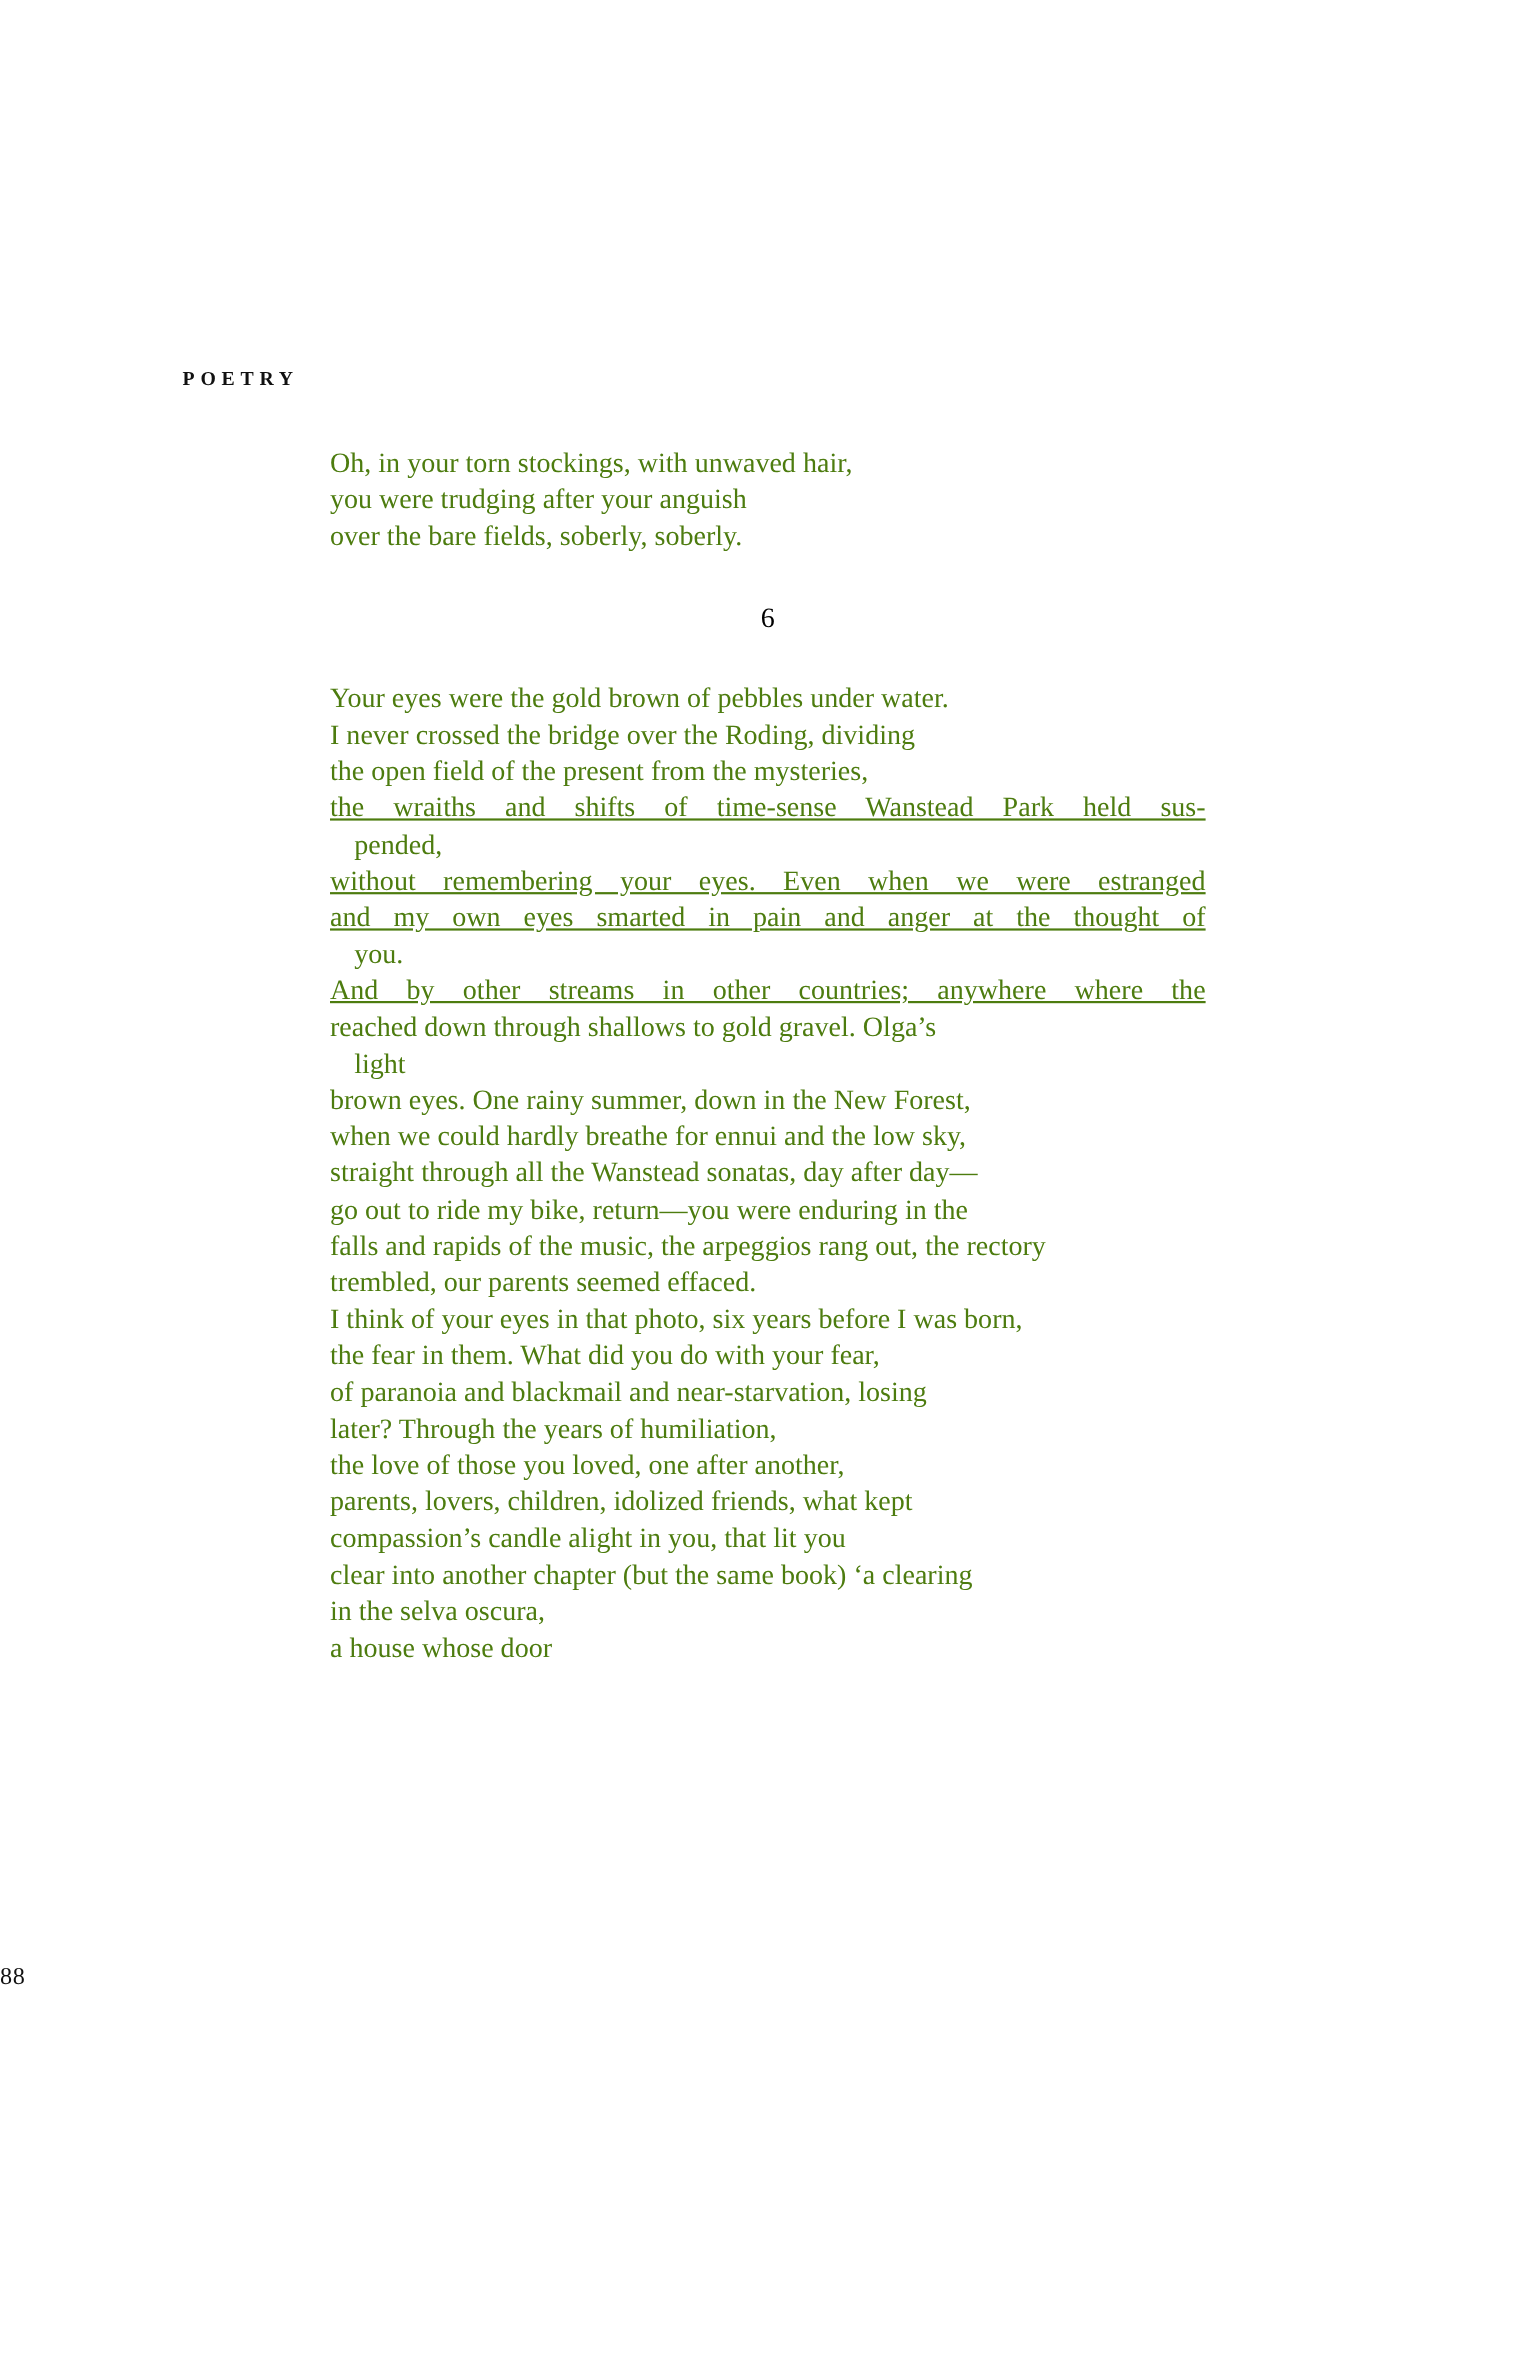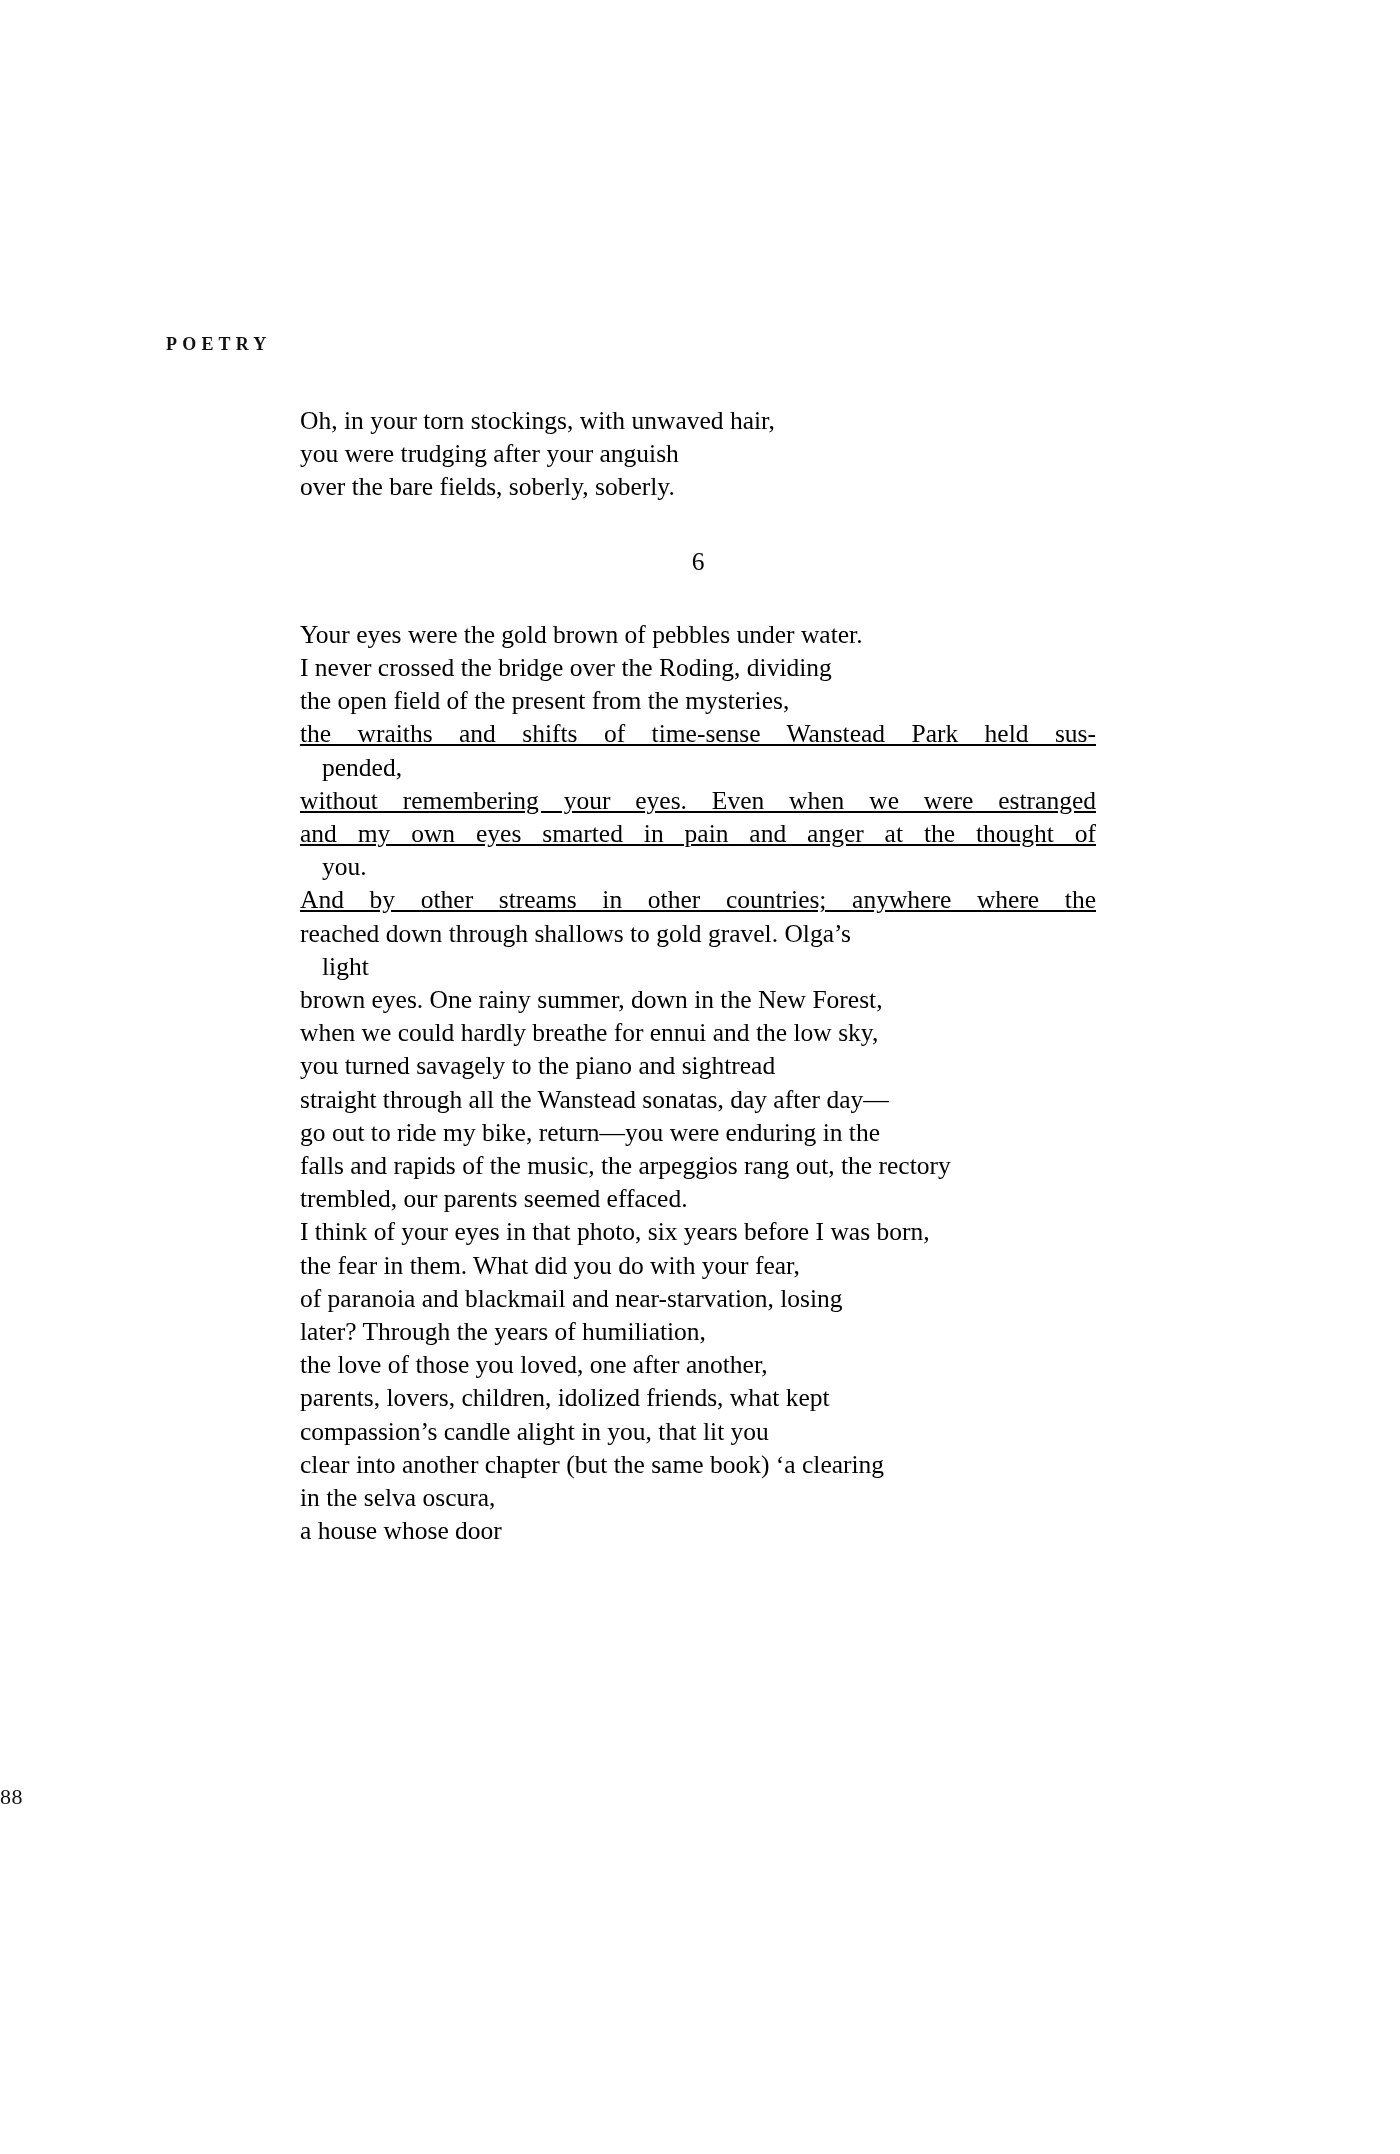--- a/index.html
+++ b/index.html
@@ -48,21 +48,21 @@
   }
 
   .stanza {
     margin: 0;
     padding: 0;
   }
 
   .line {
     font-size: 25.5px;
     line-height: 33.2px;
-    color: #000000;
+    color: #4d7c0f;
     white-space: pre-wrap;
     text-align: left;
   }
 
   
   .line.justified {
     text-align: justify;
     text-align-last: justify;
     text-decoration: underline;
   }
@@ -124,21 +124,20 @@
         <div class="line justified">the wraiths and shifts of time-sense Wanstead Park held sus-</div>
         <div class="line runon">pended,</div>
         <div class="line justified">without remembering your eyes. Even when we were estranged</div>
         <div class="line justified">and my own eyes smarted in pain and anger at the thought of</div>
         <div class="line runon">you.</div>
         <div class="line justified">And by other streams in other countries; anywhere where the</div>
         <div class="line">reached down through shallows to gold gravel. Olga’s</div>
         <div class="line runon">light</div>
         <div class="line">brown eyes. One rainy summer, down in the New Forest,</div>
         <div class="line">when we could hardly breathe for ennui and the low sky,</div>
-        <div class="line">you turned savagely to the piano and sightread</div>
         <div class="line">straight through all the Wanstead sonatas, day after day—</div>
         <div class="line">go out to ride my bike, return—you were enduring in the</div>
         <div class="line">falls and rapids of the music, the arpeggios rang out, the rectory</div>
         <div class="line">trembled, our parents seemed effaced.</div>
         <div class="line">I think of your eyes in that photo, six years before I was born,</div>
         <div class="line">the fear in them. What did you do with your fear,</div>
         <div class="line">of paranoia and blackmail and near-starvation, losing</div>
         <div class="line">later? Through the years of humiliation,</div>
         <div class="line">the love of those you loved, one after another,</div>
         <div class="line">parents, lovers, children, idolized friends, what kept</div>

